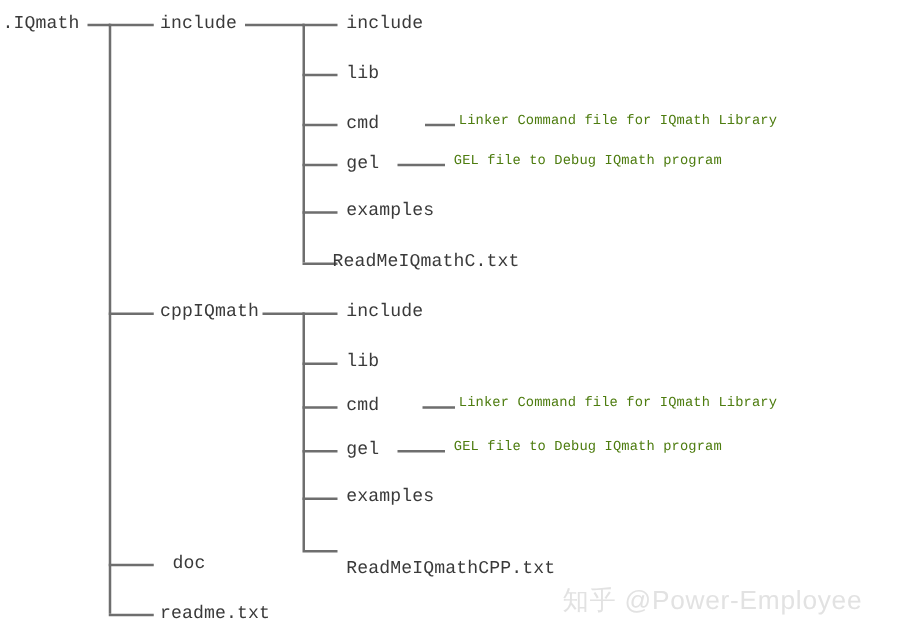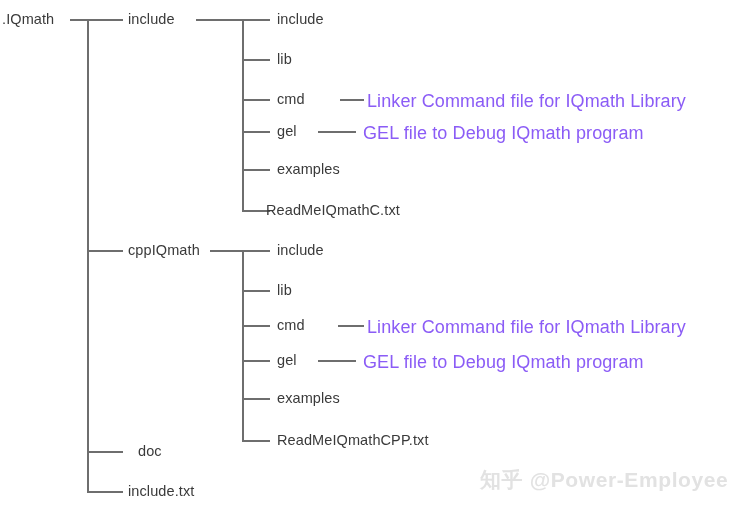--- a/index.html
+++ b/index.html
@@ -15,28 +15,30 @@
     font-family: "Liberation Sans", sans-serif;
     overflow: hidden;
   }
   .node-label {
     position: absolute;
     font-size: 14.5px;
     color: #3a3a3a;
     white-space: nowrap;
     line-height: 1;
     letter-spacing: 0.1px;
+    font-family: Liberation Mono, monospace;
   }
   .desc-label {
     position: absolute;
-    font-size: 18px;
-    color: #8b5cf6;
+    font-size: 11px;
+    color: #4d7c0f;
     white-space: nowrap;
     line-height: 1;
     letter-spacing: 0.1px;
+    font-family: Liberation Mono, monospace;
   }
   .vline {
     position: absolute;
     width: 1.6px;
     background: #6e6e6e;
   }
   .hline {
     position: absolute;
     height: 1.6px;
     background: #6e6e6e;
@@ -63,21 +65,21 @@
   <div class="vline" style="left:87px; top:19px; height:472px;"></div>
 
   <div class="hline" style="left:87px; top:19px; width:36px;"></div>
   <div class="hline" style="left:87px; top:250px; width:36px;"></div>
   <div class="hline" style="left:87px; top:451px; width:36px;"></div>
   <div class="hline" style="left:87px; top:491px; width:36px;"></div>
 
   <div class="node-label" style="left:128px; top:12px;">include</div>
   <div class="node-label" style="left:128px; top:243px;">cppIQmath</div>
   <div class="node-label" style="left:138px; top:444px;">doc</div>
-  <div class="node-label" style="left:128px; top:484px;">include.txt</div>
+  <div class="node-label" style="left:128px; top:484px;">readme.txt</div>
 
   <div class="hline" style="left:196px; top:19px; width:47px;"></div>
   <div class="vline" style="left:242px; top:19px; height:191px;"></div>
 
   <div class="hline" style="left:242px; top:19px;  width:28px;"></div>
   <div class="hline" style="left:242px; top:59px;  width:28px;"></div>
   <div class="hline" style="left:242px; top:99px;  width:28px;"></div>
   <div class="hline" style="left:242px; top:131px; width:28px;"></div>
   <div class="hline" style="left:242px; top:169px; width:28px;"></div>
   <div class="hline" style="left:242px; top:210px; width:28px;"></div>
@@ -103,23 +105,23 @@
   <div class="hline" style="left:242px; top:325px; width:28px;"></div>
   <div class="hline" style="left:242px; top:360px; width:28px;"></div>
   <div class="hline" style="left:242px; top:398px; width:28px;"></div>
   <div class="hline" style="left:242px; top:440px; width:28px;"></div>
 
   <div class="node-label" style="left:277px; top:243px;">include</div>
   <div class="node-label" style="left:277px; top:283px;">lib</div>
   <div class="node-label" style="left:277px; top:318px;">cmd</div>
   <div class="node-label" style="left:277px; top:353px;">gel</div>
   <div class="node-label" style="left:277px; top:391px;">examples</div>
-  <div class="node-label" style="left:277px; top:433px;">ReadMeIQmathCPP.txt</div>
+  <div class="node-label" style="left:277px; top:448px;">ReadMeIQmathCPP.txt</div>
 
   <div class="hline" style="left:338px; top:325px; width:26px;"></div>
   <div class="desc-label" style="left:367px; top:318px;">Linker Command file for IQmath Library</div>
 
   <div class="hline" style="left:318px; top:360px; width:38px;"></div>
   <div class="desc-label" style="left:363px; top:353px;">GEL file to Debug IQmath program</div>
 
-  <div class="watermark" style="left:480px; top:466px;font-weight:bold;">知乎 @Power-Employee</div>
+  <div class="watermark" style="left:450px; top:466px;">知乎 @Power-Employee</div>
 
 </div>
 
 </body></html>

